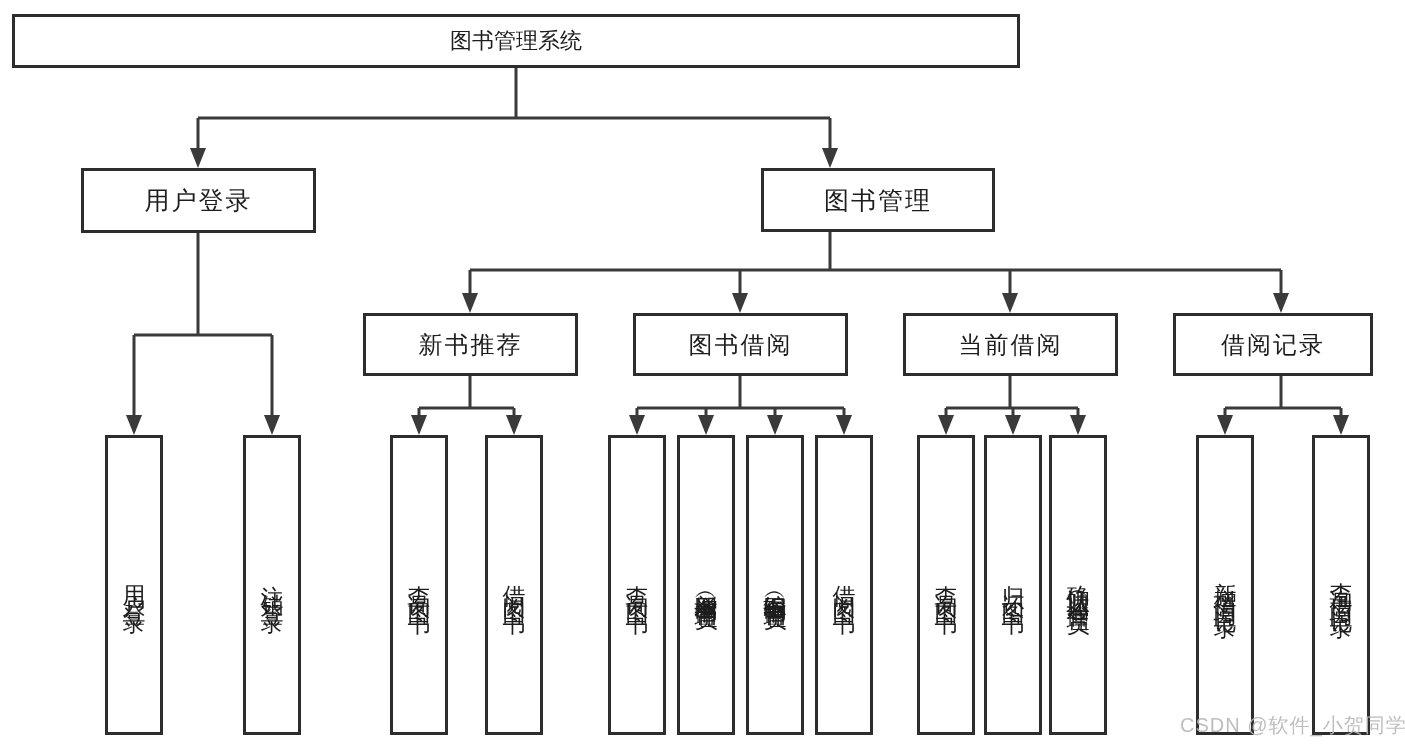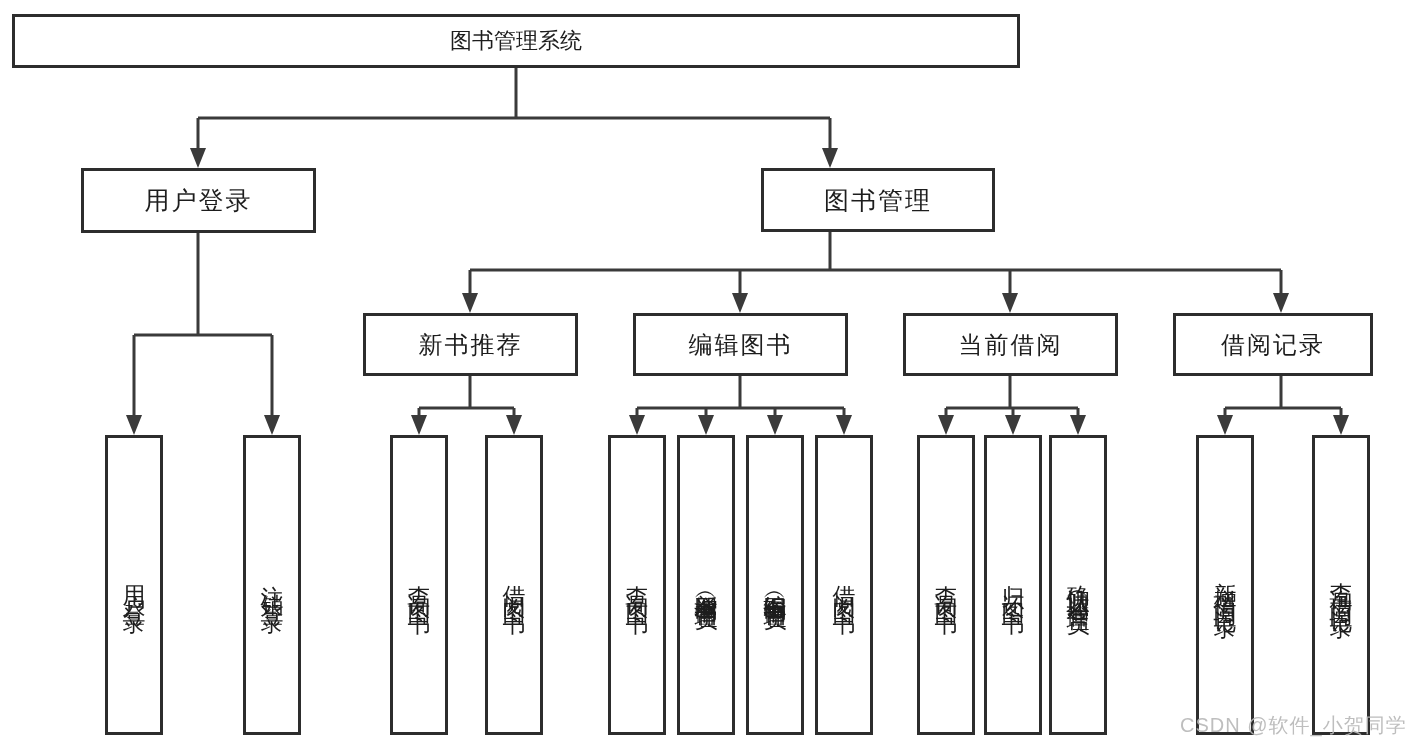--- a/index.html
+++ b/index.html
@@ -121,21 +121,21 @@
     <polygon points="1333,415 1349,415 1341,435"></polygon>
   </g>
 </svg>
 
 <div class="node root">图书管理系统</div>
 
 <div class="node l2 l2a">用户登录</div>
 <div class="node l2 l2b">图书管理</div>
 
 <div class="node l3 l3a">新书推荐</div>
-<div class="node l3 l3b">编辑图书</div>
+<div class="node l3 l3b">图书借阅</div>
 <div class="node l3 l3c">当前借阅</div>
 <div class="node l3 l3d">借阅记录</div>
 
 <div class="node leaf sp9 leaf1">用户登录</div>
 <div class="node leaf sp9 leaf2">注销登录</div>
 
 <div class="node leaf sp9 leaf3">查询图书</div>
 <div class="node leaf sp9 leaf4">借阅图书</div>
 
 <div class="node leaf sp9 leaf5">查询图书</div>

